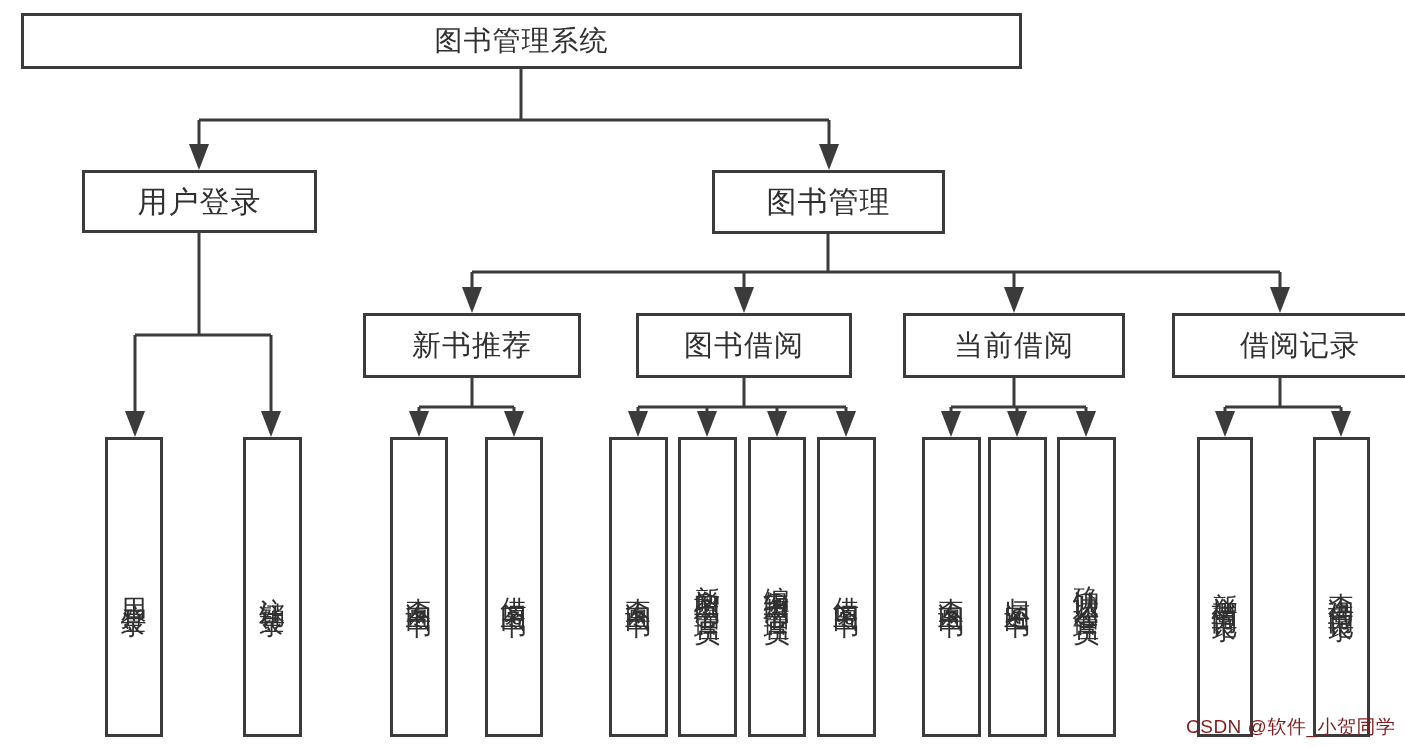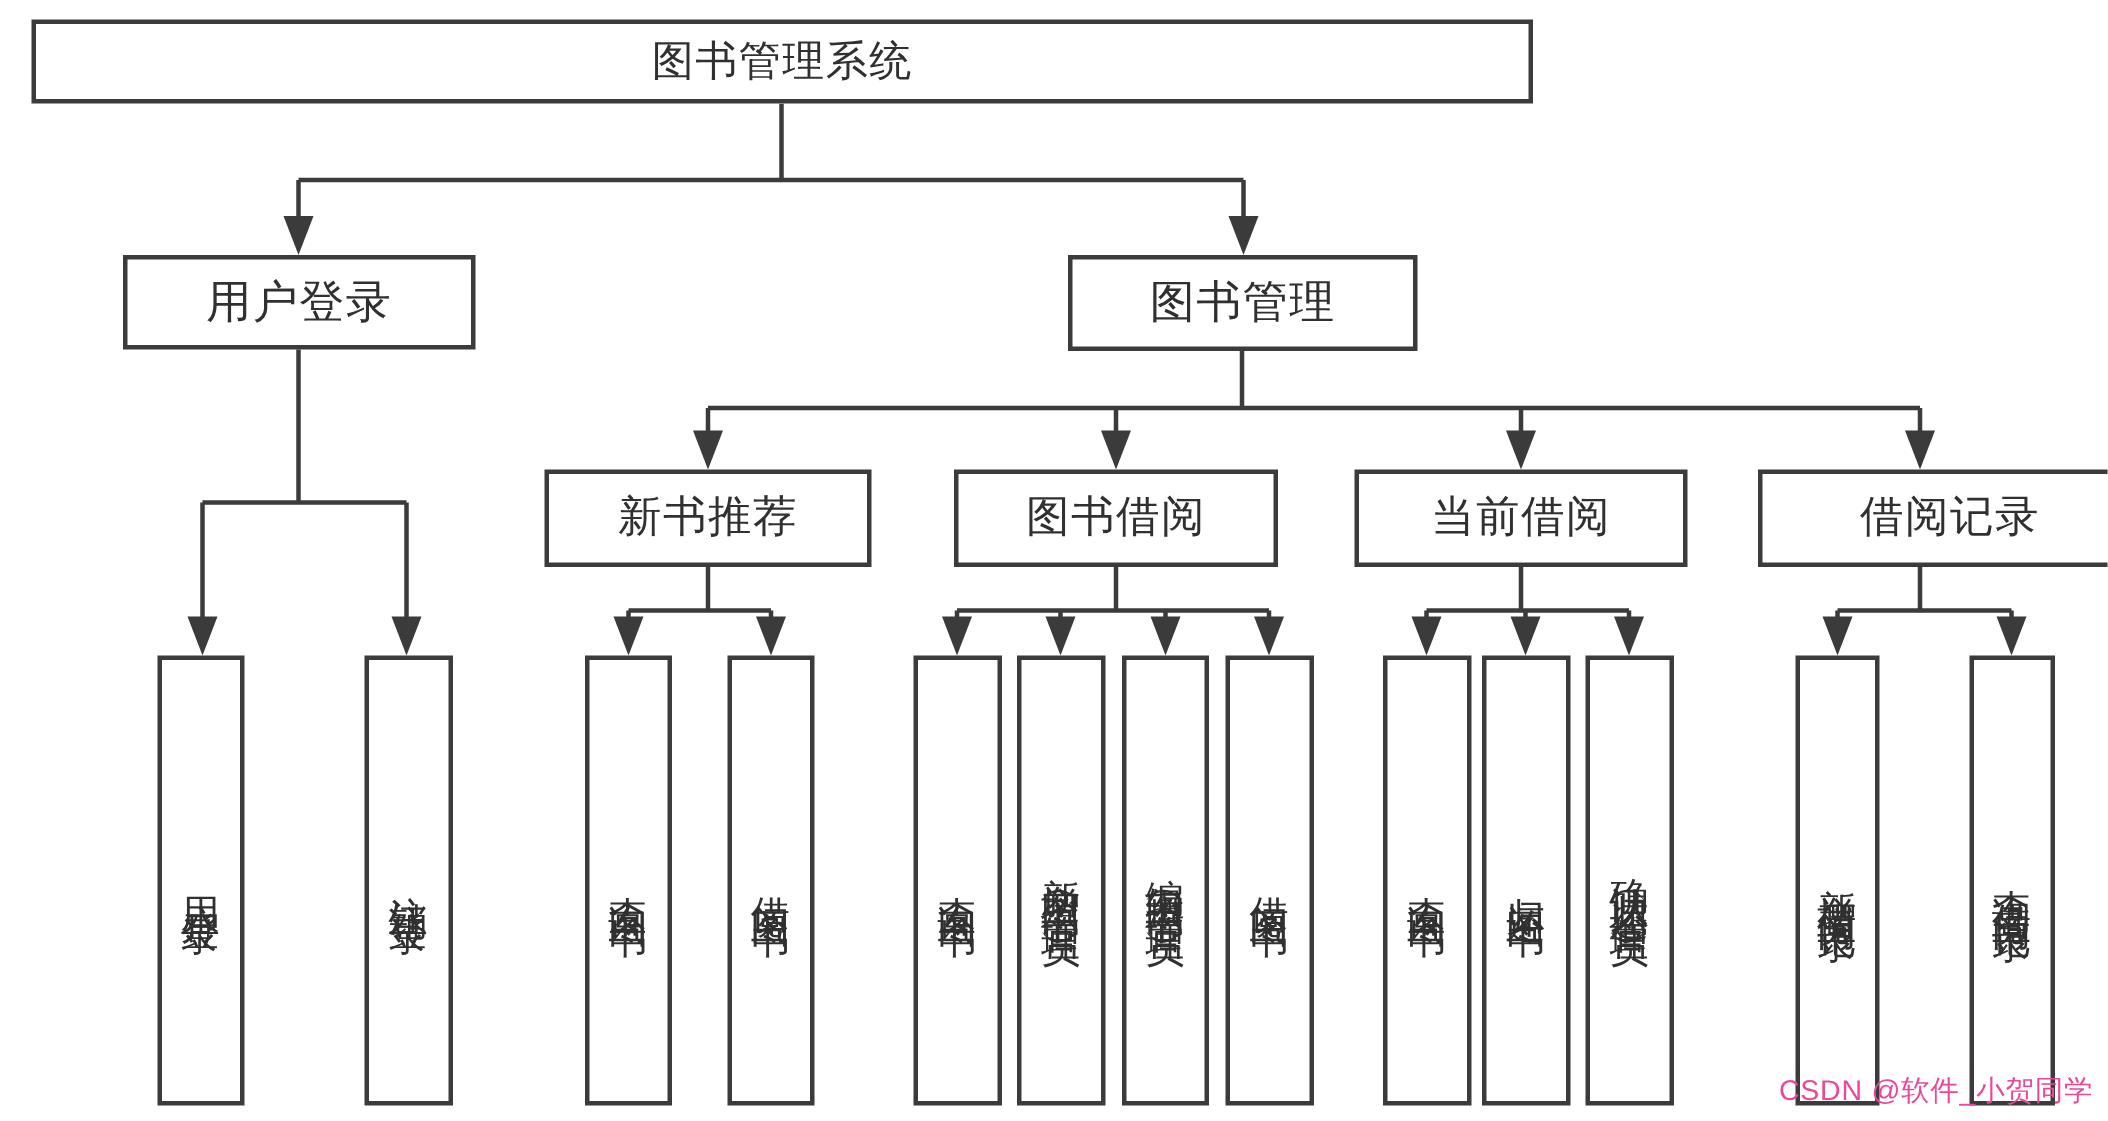--- a/index.html
+++ b/index.html
@@ -16,21 +16,21 @@
     line-height:1;white-space:nowrap;z-index:2;
   }
   .h{letter-spacing:1px;}
   .v{
     writing-mode:vertical-rl;text-orientation:mixed;
     font-size:26px;letter-spacing:5px;white-space:normal;
   }
   svg.connectors{position:absolute;inset:0;z-index:1;pointer-events:none;}
   .watermark{
     position:absolute;left:1186px;top:714px;z-index:3;
-    font-size:19px;color:#ec4899;letter-spacing:0.5px;
+    font-size:19px;color:#7f1d1d;letter-spacing:0.5px;
   }
 </style>
 </head>
 <body>
 
 <div class="stage">
 
   <svg class="connectors" width="1405" height="747" viewBox="0 0 1405 747" aria-hidden="true">
     <path fill="none" stroke="#3b3b3b" stroke-width="3" d="
       M521 69 V120 M199 120 H829 M199 120 V150 M829 120 V150

